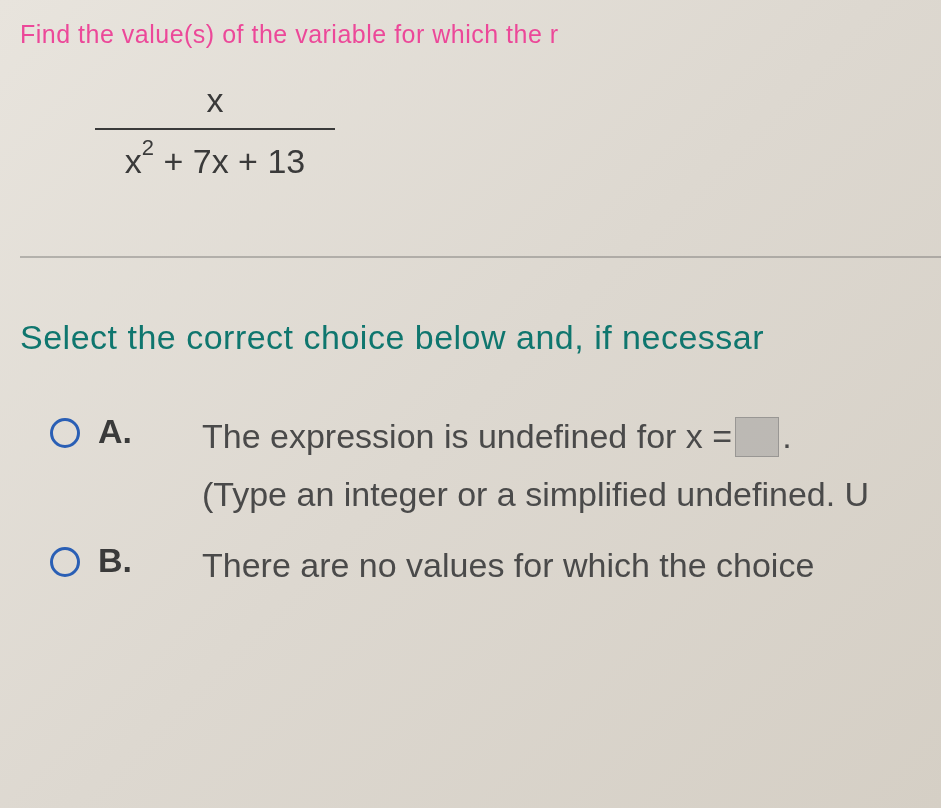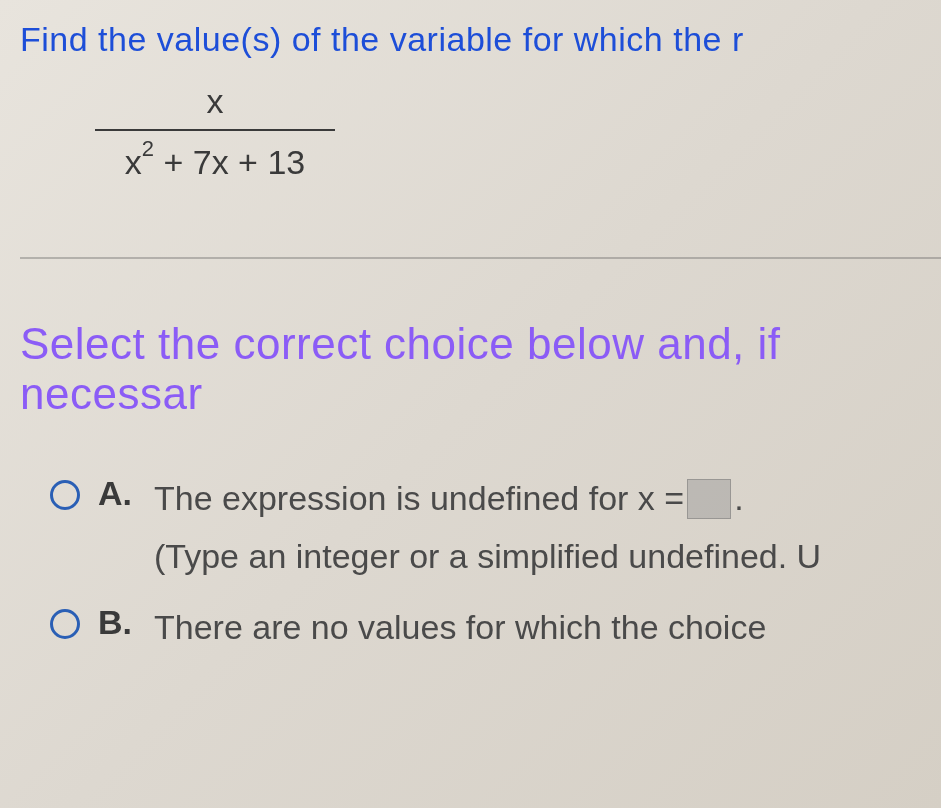--- a/index.html
+++ b/index.html
@@ -13,23 +13,23 @@
       background: linear-gradient(135deg, #e8e4dd 0%, #ddd8d0 50%, #d5cfc5 100%);
       font-family: Arial, Helvetica, sans-serif;
       color: #3a3a3a;
       overflow: hidden;
       position: relative;
     }
     .content {
       padding: 20px 0 0 20px;
     }
     .question-text {
-      font-size: 34px;
-      color: #1d4ed8;
-      margin-bottom: 23px;
+      font-size: 25px;
+      color: #ec4899;
+      margin-bottom: 32px;
       letter-spacing: 0.5px;
     }
     .fraction-container {
       margin-left: 75px;
       margin-bottom: 75px;
       display: inline-block;
     }
     .fraction {
       display: inline-block;
       text-align: center;
@@ -56,22 +56,22 @@
       position: relative;
       top: -6px;
     }
     .divider {
       height: 2px;
       background: rgba(90, 90, 90, 0.35);
       margin: 0 0 60px 0;
       width: 100%;
     }
     .instruction-text {
-      font-size: 44px;
-      color: #8b5cf6;
+      font-size: 34px;
+      color: #0f766e;
       margin-bottom: 55px;
       letter-spacing: 0.5px;
     }
     .choice-row {
       display: flex;
       align-items: flex-start;
       margin-bottom: 18px;
       margin-left: 30px;
     }
     .radio-button {
@@ -88,20 +88,21 @@
       font-size: 34px;
       font-weight: bold;
       color: #3a3a3a;
       margin-right: 22px;
       flex-shrink: 0;
     }
     .choice-text {
       font-size: 34px;
       color: #4a4a4a;
       line-height: 1.45;
+      margin-left: 48px;
     }
     .choice-text-line1 {
       display: flex;
       align-items: center;
       flex-wrap: nowrap;
     }
     .answer-box {
       display: inline-block;
       width: 44px;
       height: 40px;

